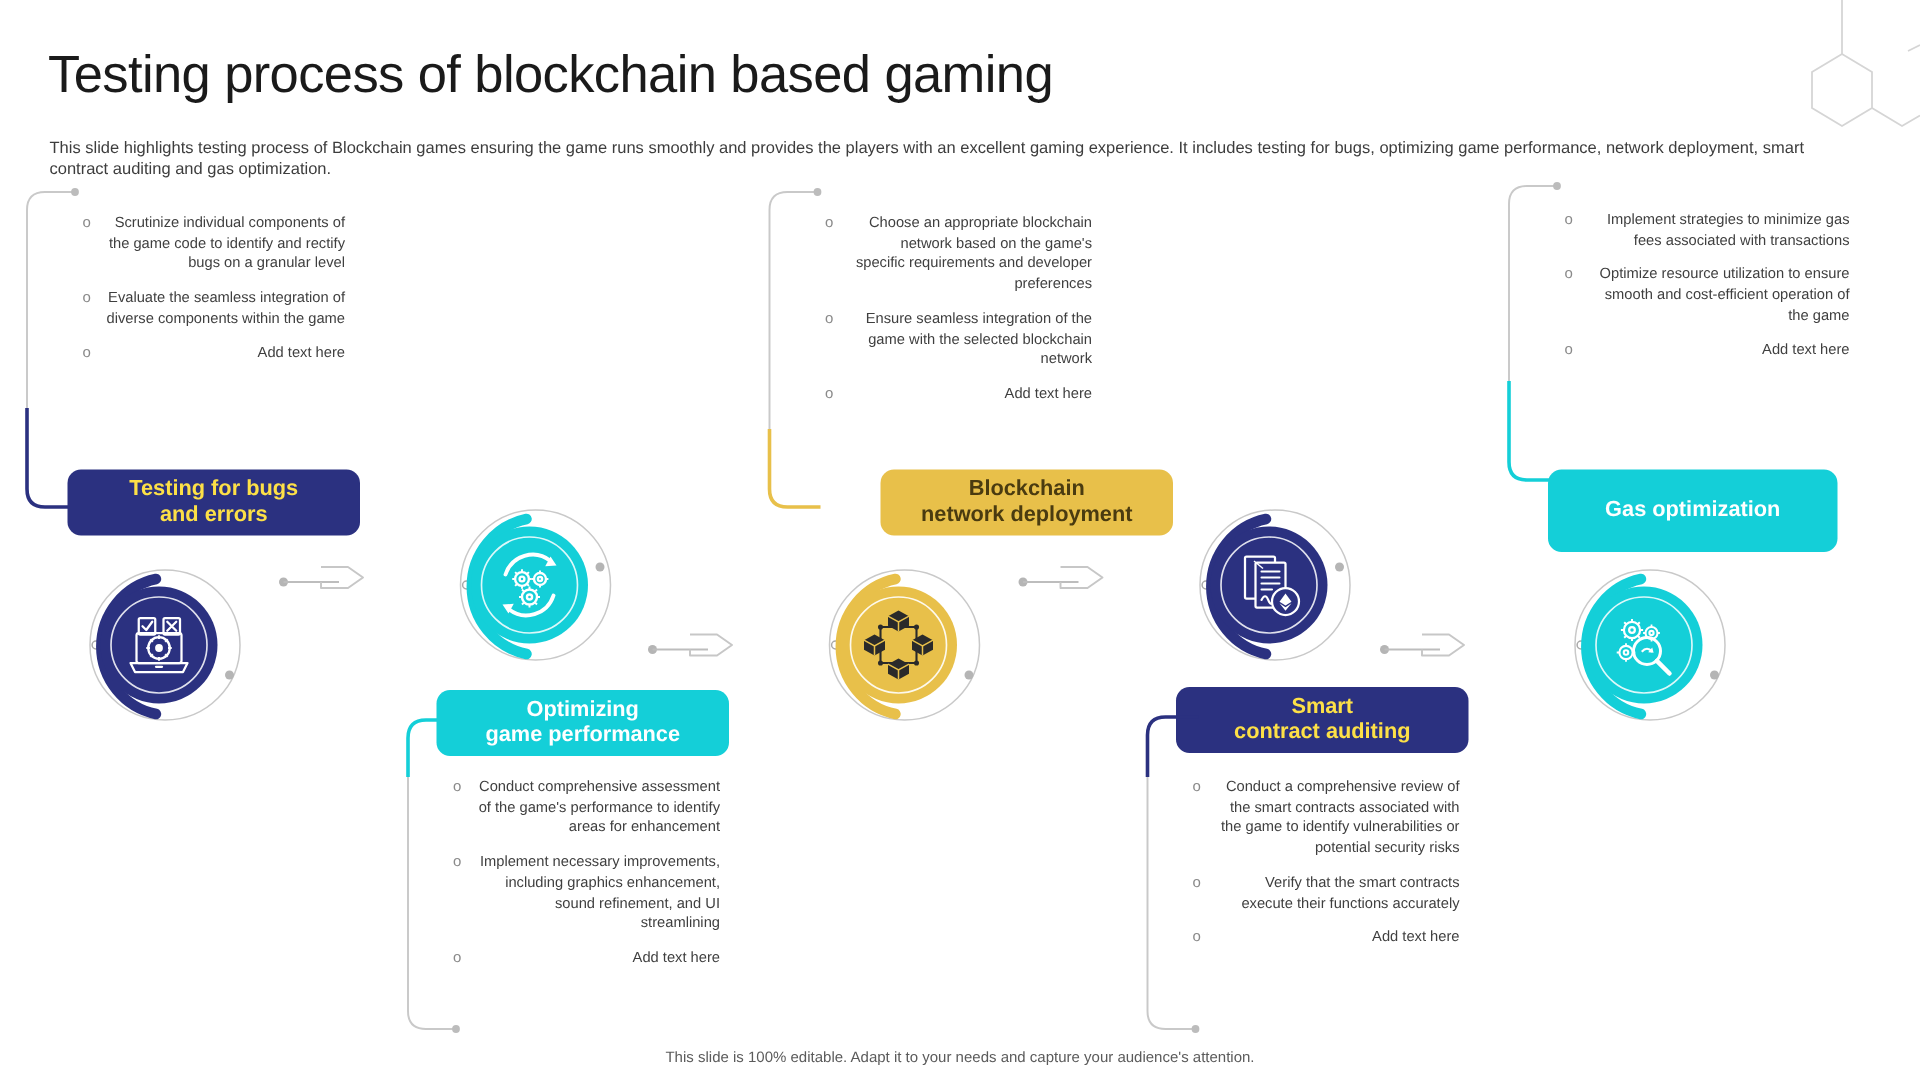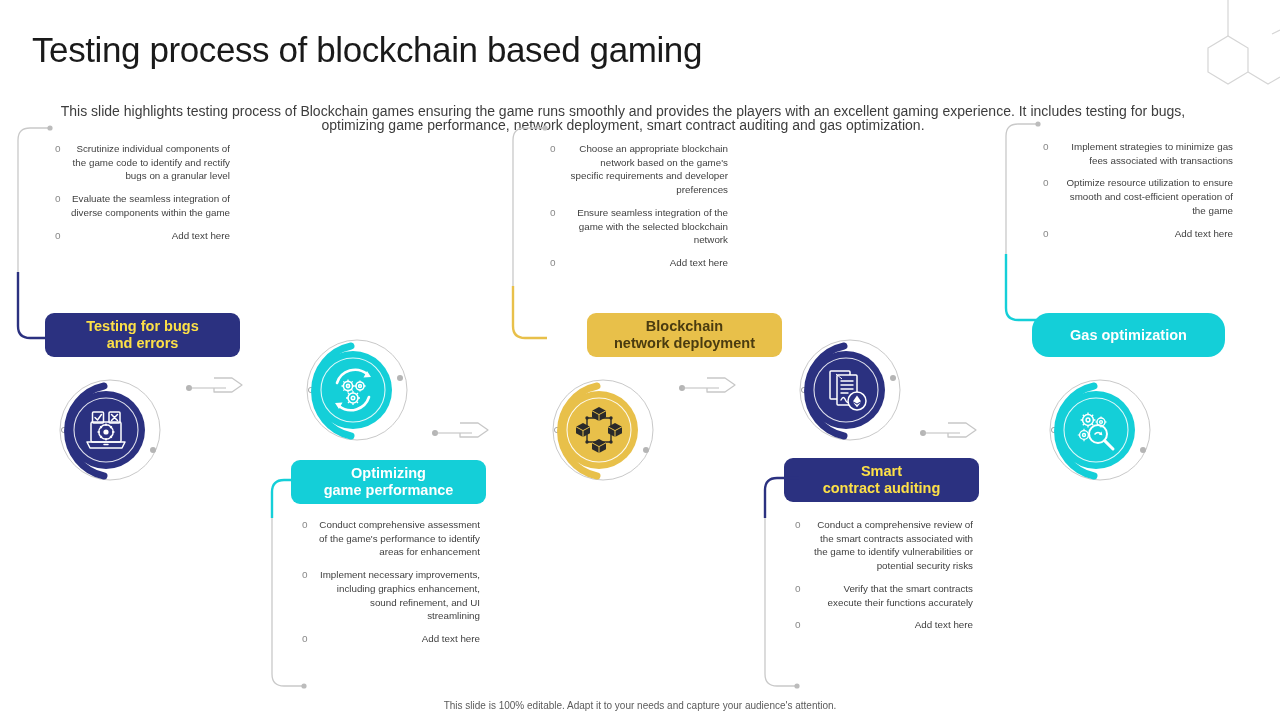--- a/index.html
+++ b/index.html
@@ -10,22 +10,22 @@
   }
   .slide{position:absolute;inset:0;}
 
   
   .title{
     position:absolute;left:32px;top:30px;
     font-size:35px;font-weight:400;color:#1a1a1a;letter-spacing:-0.4px;
     white-space:nowrap;
   }
   .subtitle{
-    position:absolute;left:33px;top:104px;width:1180px;
-    font-size:14px;line-height:14px;color:#3d3d3d;text-align:center;
+    position:absolute;left:33px;top:92px;width:1180px;
+    font-size:11px;line-height:14px;color:#3d3d3d;
   }
   .deco{position:absolute;right:0;top:0;width:120px;height:110px;}
 
   
   .bracket{position:absolute;}
   .bracket svg{display:block;overflow:visible;}
 
   
   .card{
     position:absolute;border-radius:9px;
@@ -367,21 +367,21 @@
     </div>
     <div class="bullet">
       <span class="mark">o</span>
       <span class="txt">Optimize resource utilization to ensure smooth and cost-efficient operation of the game</span>
     </div>
     <div class="bullet">
       <span class="mark">o</span>
       <span class="txt">Add text here</span>
     </div>
   </div>
-  <div class="card teal" style="left:1032px;top:313px;width:193px;height:44px;border-radius:17px;">
+  <div class="card teal" style="left:1032px;top:313px;width:193px;height:55px;">
     <span>Gas optimization</span>
   </div>
 
   <div class="medal" style="left:1040px;top:378px;">
     <svg width="112" height="112" viewBox="0 0 112 112">
       <circle cx="60" cy="52" r="50" fill="none" stroke="#c9c9c9" stroke-width="1"></circle>
       <circle cx="14" cy="52" r="2.6" fill="none" stroke="#a9a9a9" stroke-width="1"></circle>
       <circle cx="103" cy="72" r="3" fill="#b5b5b5"></circle>
       <path d="M54 8 A46 46 0 0 0 54 98" fill="none" stroke="#14cfd8" stroke-width="7" stroke-linecap="round"></path>
       <circle cx="56" cy="52" r="39" fill="#14cfd8"></circle>

